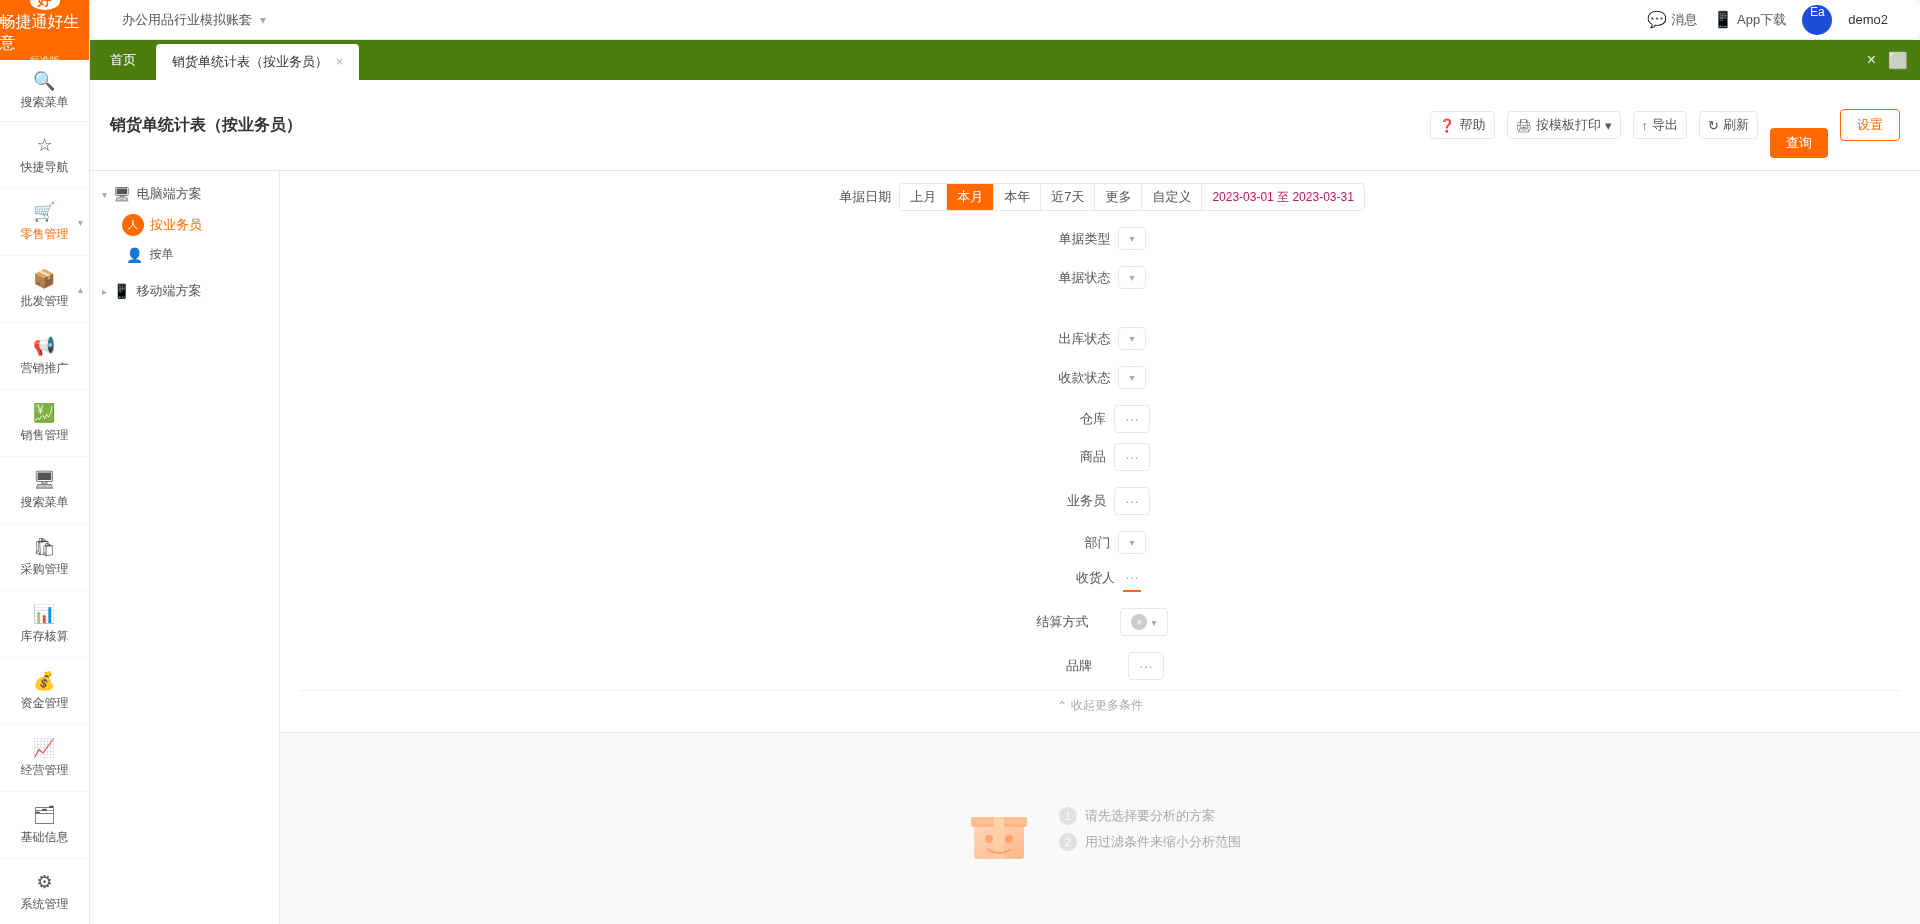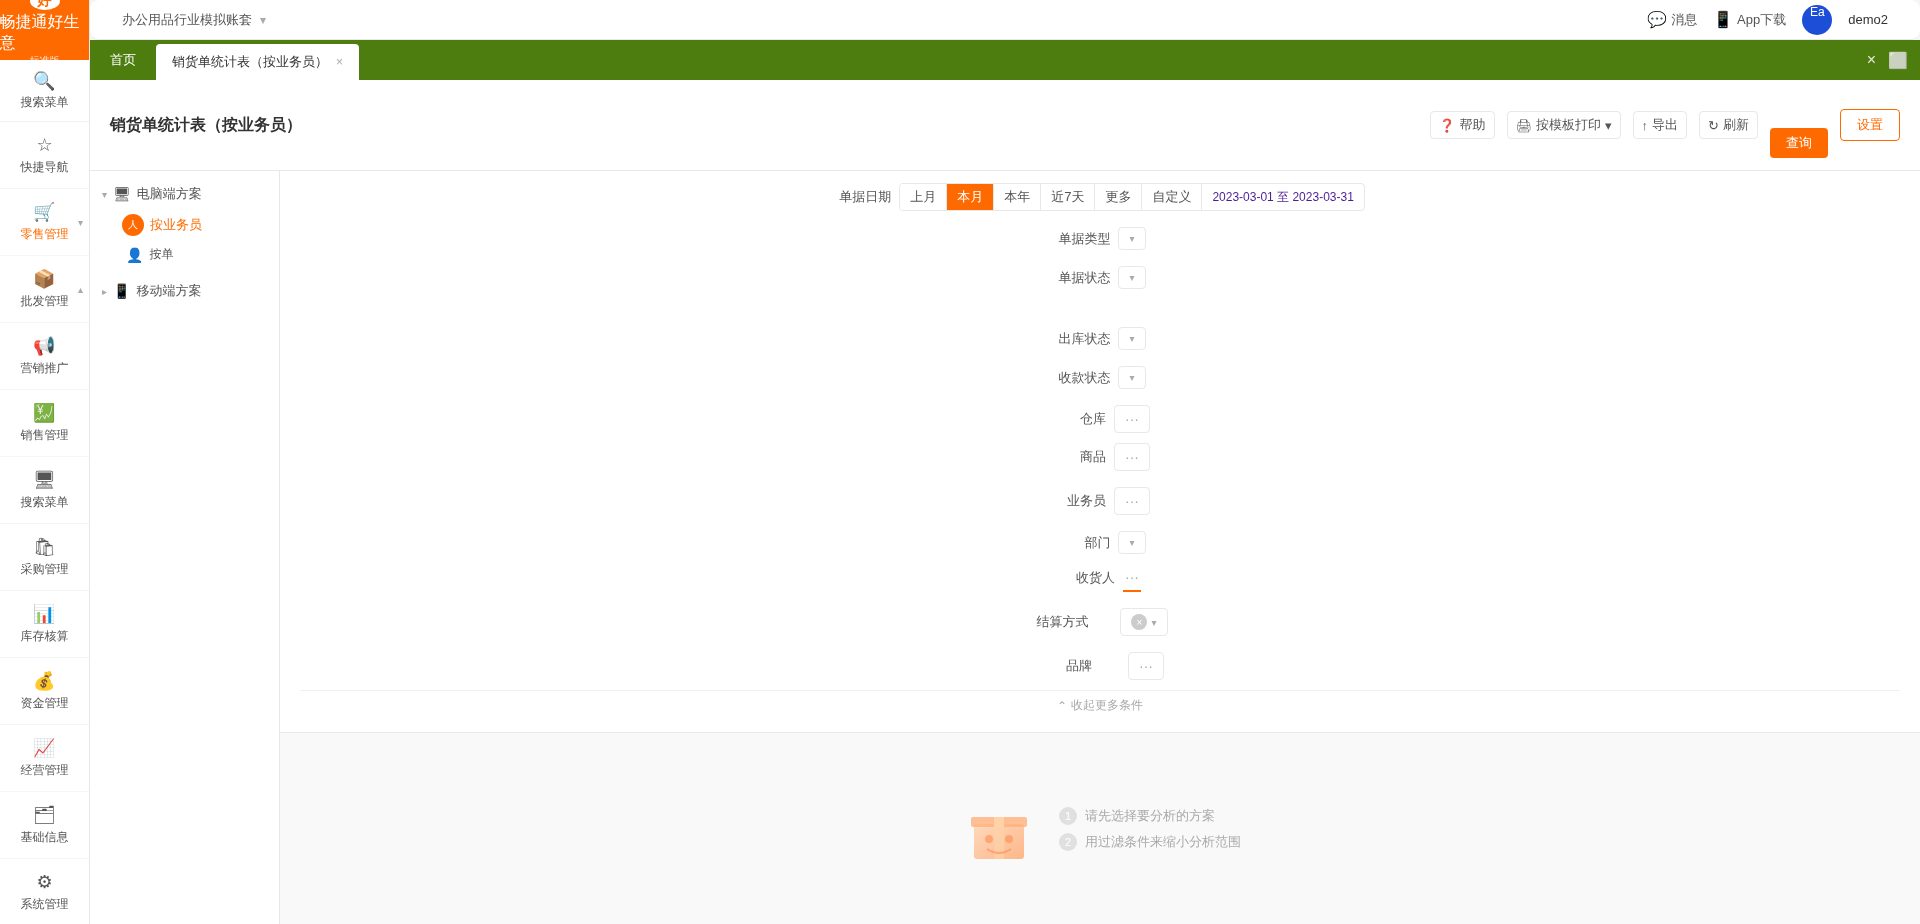--- a/index.html
+++ b/index.html
@@ -236,21 +236,21 @@
     .filter-date-group {
       display: flex; align-items: center; gap: 0;
       border: 1px solid #e8e8e8; border-radius: 4px; overflow: hidden;
     }
     .date-btn {
       padding: 4px 10px; font-size: 13px; color: #555; cursor: pointer;
       background: #fff; border: none; border-right: 1px solid #e8e8e8;
     }
     .date-btn:last-child { border-right: none; }
     .date-btn.active { background: #ff6a00; color: #fff; }
-    .date-range { padding: 4px 10px; font-size: 12px; color: #4c1d95; }
+    .date-range { padding: 4px 10px; font-size: 12px; color: #be185d; }
     .filter-item {
       display: flex; align-items: center; gap: 8px;
     }
     .filter-item-label {
       font-size: 13px; color: #555; white-space: nowrap;
       width: 56px; text-align: right; flex-shrink: 0;
     }
     .filter-input {
       flex: 1; border: 1px solid #e8e8e8; border-radius: 4px;
       padding: 5px 10px; font-size: 13px; color: #333;

